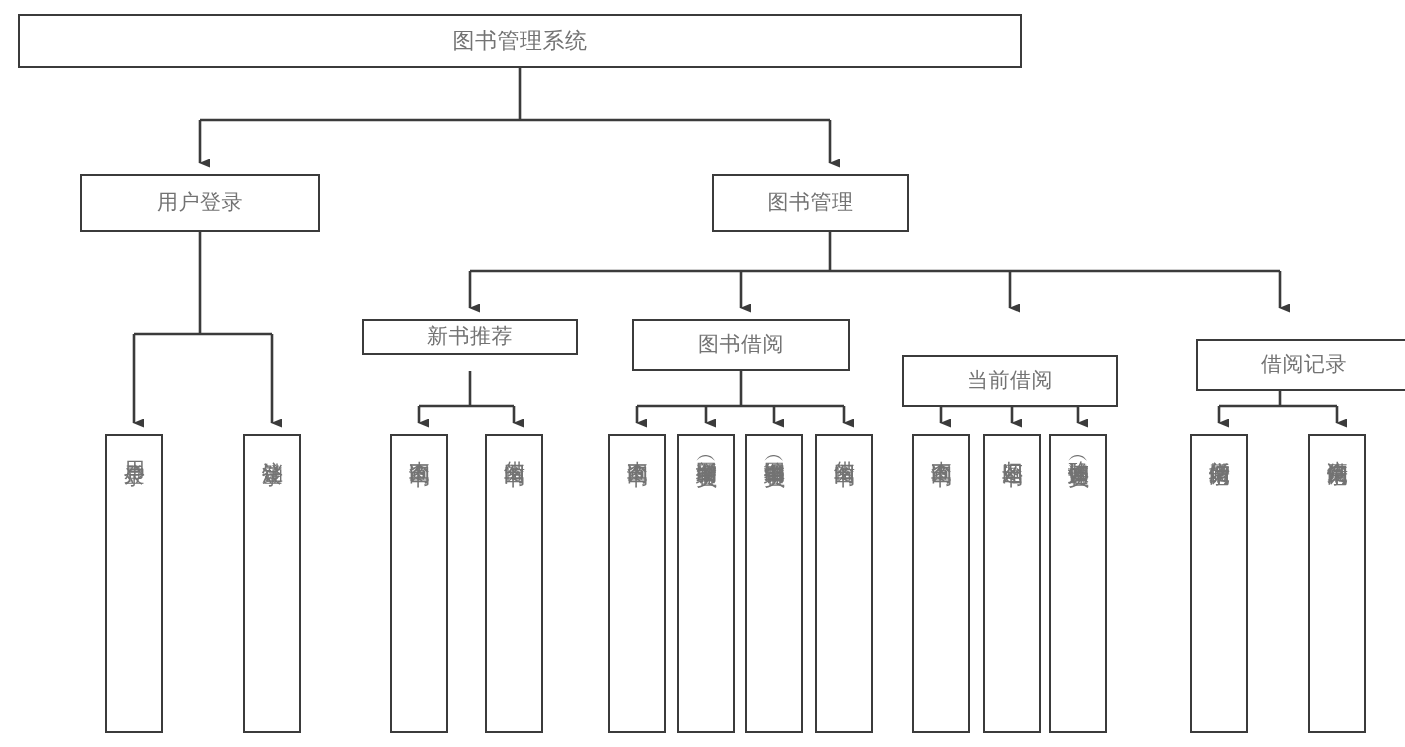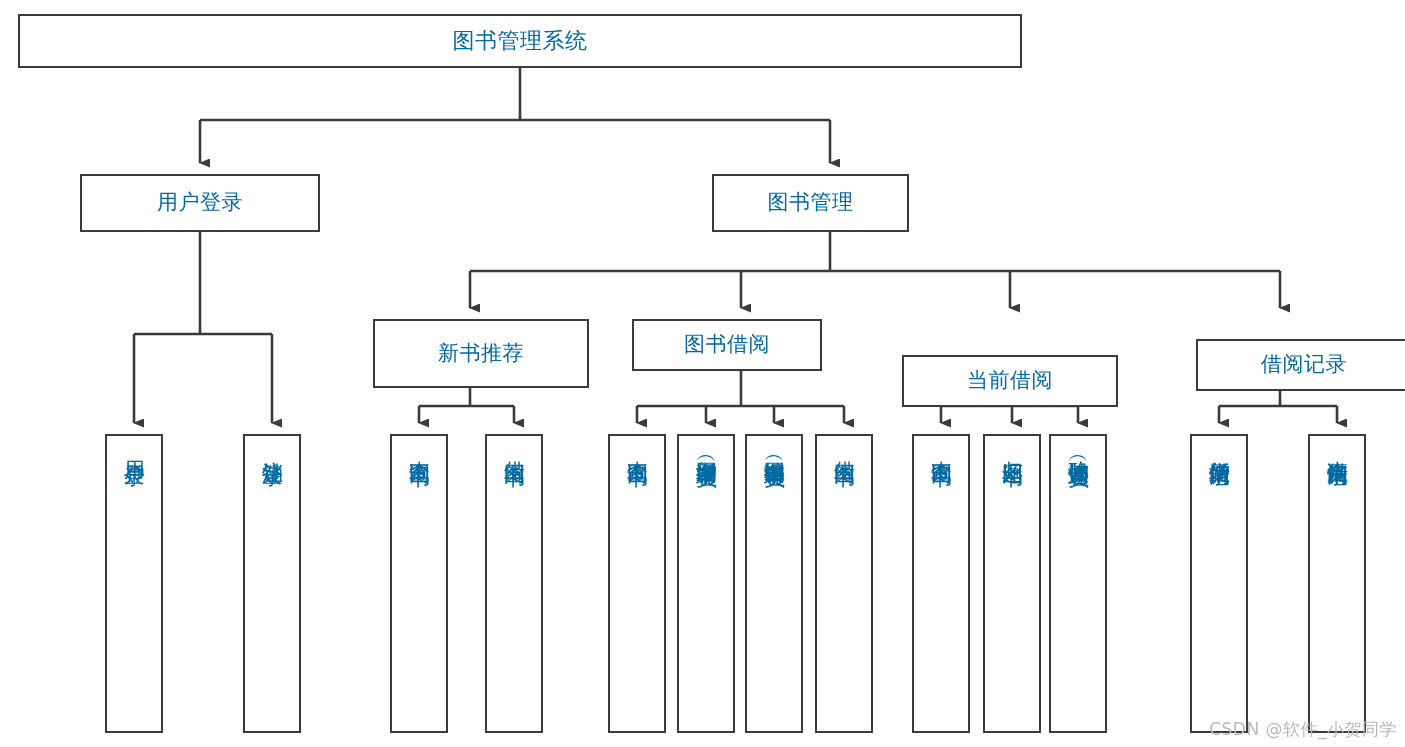--- a/index.html
+++ b/index.html
@@ -27,21 +27,21 @@
     pointer-events: none;
   }
   .node {
     position: absolute;
     box-sizing: border-box;
     border: 2px solid #3b3b3b;
     background: #ffffff;
     display: flex;
     align-items: center;
     justify-content: center;
-    color: #0369a1;
+    color: #737373;
   }
   .node .cap {
     display: block;
     text-align: center;
     line-height: 1.12;
     white-space: pre;
   }
   
   .node.h .cap {
     font-size: 21px;
@@ -127,24 +127,24 @@
   <div id="node-layer">
       <div class="node h root" style="left: 18px; top: 14px; width: 1004px; height: 54px;">
         <span class="cap">图书管理系统</span>
       </div>
       <div class="node h" style="left: 80px; top: 174px; width: 240px; height: 58px;">
         <span class="cap">用户登录</span>
       </div>
       <div class="node h" style="left: 712px; top: 174px; width: 197px; height: 58px;">
         <span class="cap">图书管理</span>
       </div>
-      <div class="node h" style="left: 362px; top: 319px; width: 216px; height: 69px; margin-left: 11px;">
+      <div class="node h" style="left: 362px; top: 319px; width: 216px; height: 36px;">
         <span class="cap">新书推荐</span>
       </div>
-      <div class="node h" style="left: 632px; top: 319px; width: 190px; height: 52px;">
+      <div class="node h" style="left: 632px; top: 319px; width: 218px; height: 52px;">
         <span class="cap">图书借阅</span>
       </div>
       <div class="node h" style="left: 902px; top: 319px; width: 216px; height: 52px; margin-top: 36px;">
         <span class="cap">当前借阅</span>
       </div>
       <div class="node h" style="left: 1196px; top: 319px; width: 216px; height: 52px; margin-top: 20px;">
         <span class="cap">借阅记录</span>
       </div>
       <div class="node v" style="left: 105px; top: 434px; width: 58px; height: 299px;">
         <span class="cap">用户登录</span>
@@ -180,14 +180,13 @@
         <span class="cap">确认归还（管理员）</span>
       </div>
       <div class="node v tall" style="left: 1190px; top: 434px; width: 58px; height: 299px;">
         <span class="cap">新增借阅记录</span>
       </div>
       <div class="node v tall" style="left: 1308px; top: 434px; width: 58px; height: 299px;">
         <span class="cap">查询借阅记录</span>
       </div>
     </div>
 
-  <div class="watermark">CSDN @软件_小贺同学</div>
 </div>
 
 </body></html>

